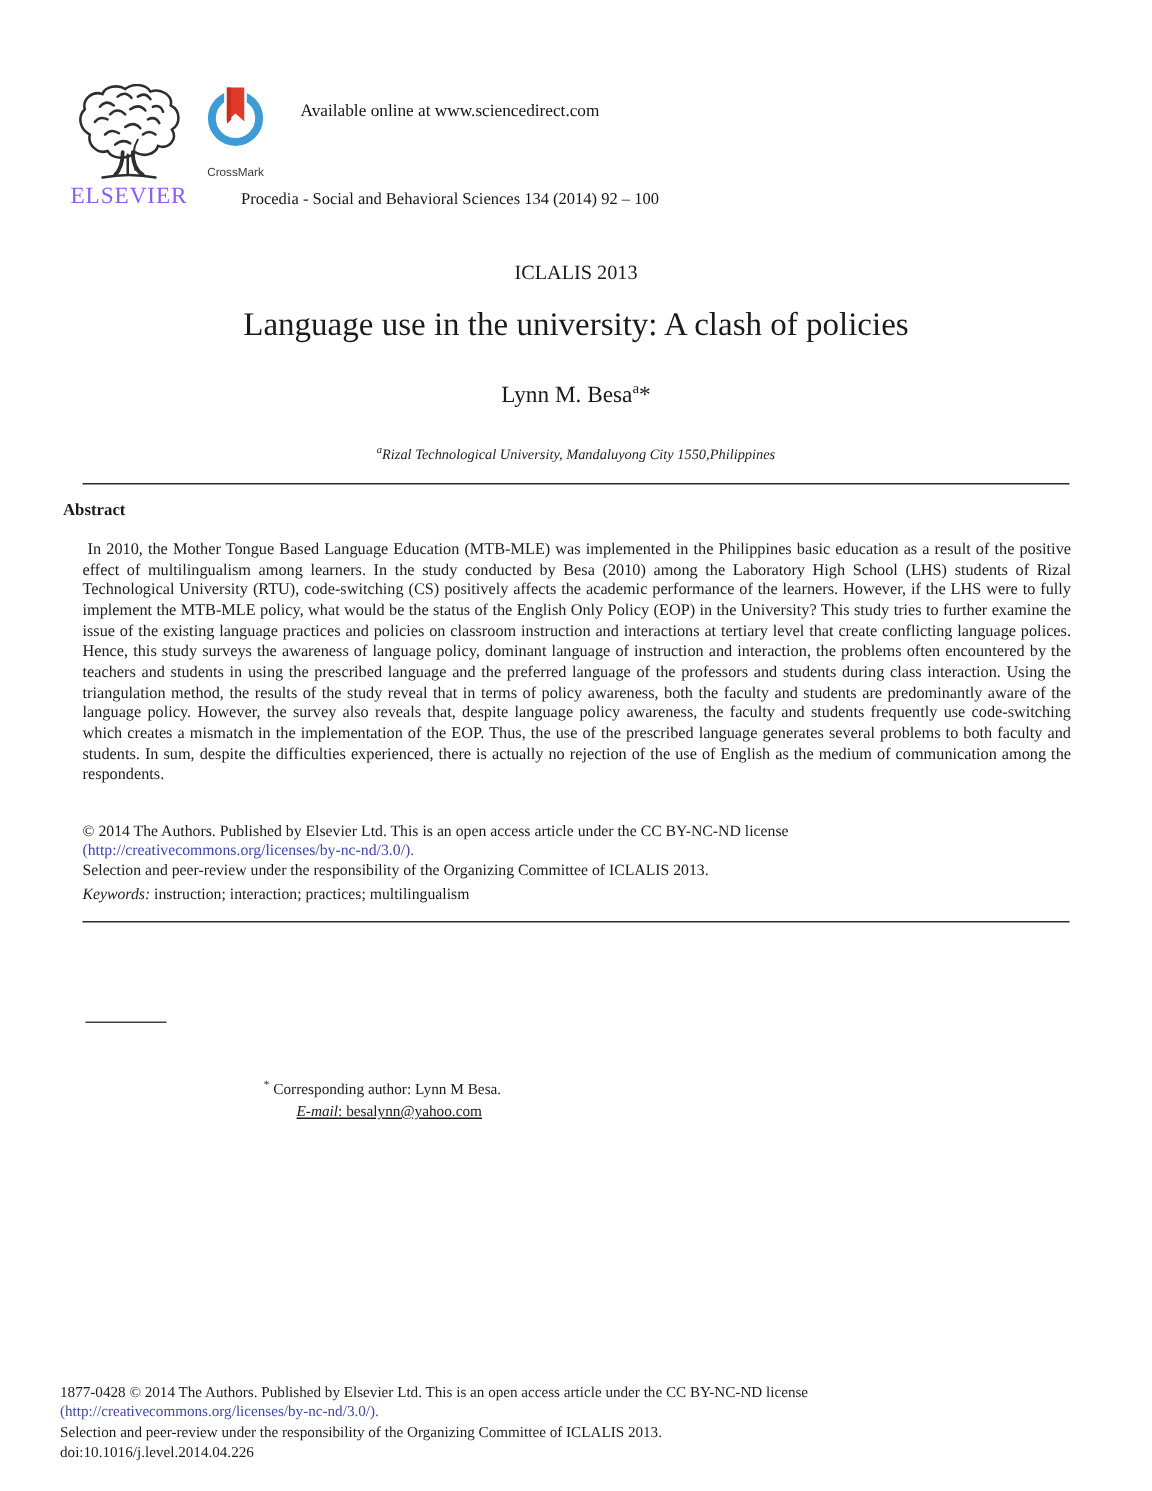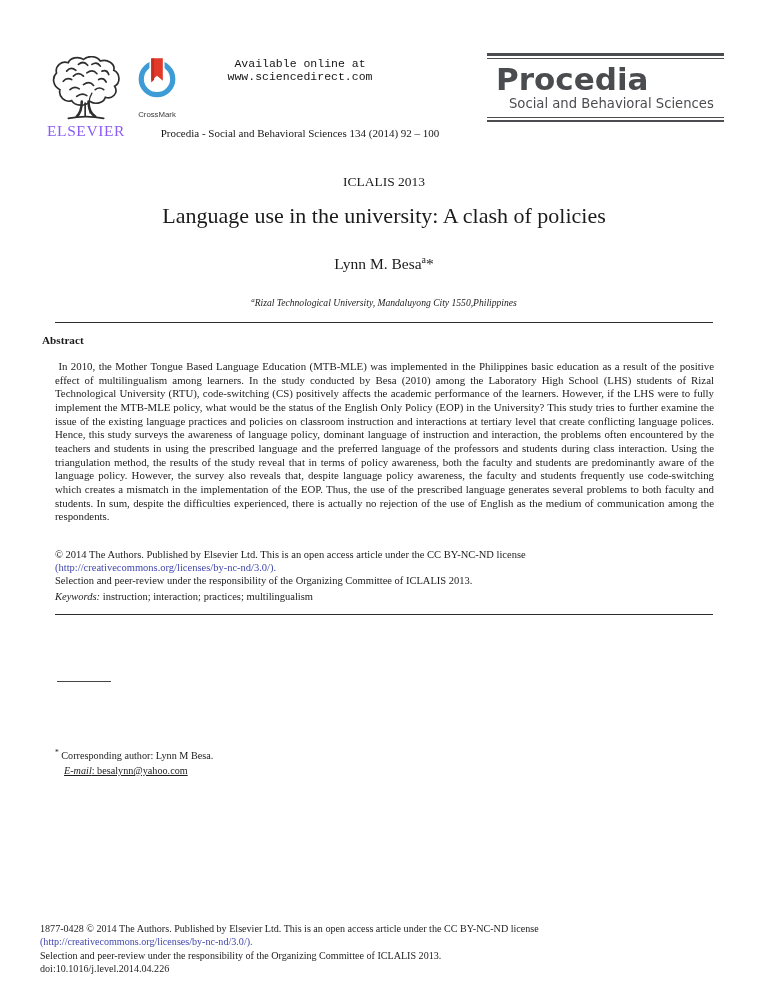--- a/index.html
+++ b/index.html
@@ -18,21 +18,21 @@
   
   .elsevier-block { left: 44px; top: 56px; width: 84px; text-align: center; }
   .elsevier-label {
     font-family: "Liberation Serif", serif;
     font-size: 15.5px; letter-spacing: 0.6px; color: #8b5cf6; margin-top: 2px;
   }
   .crossmark-block { left: 131px; top: 56px; width: 52px; text-align: center; cursor: pointer; }
   .crossmark-label { font-family: "Liberation Sans", sans-serif; font-size: 7.8px; color: #3a3a3a; margin-top: 12px; }
 
   .sd-block { left: 170px; top: 57px; width: 260px; text-align: center; }
-  .available-online { font-family: Liberation Mono, monospace; font-size: 11.5px; color: #151515; }
+  .available-online { font-family: Liberation Serif, serif; font-size: 11.5px; color: #151515; margin-top: 11px; }
   .sciencedirect { font-family: "Liberation Sans", sans-serif; font-weight: bold; font-size: 17.5px; color: #0e0e0e; margin-top: 6px; letter-spacing: 0.2px; }
 
   .journal-ref { left: 110px; top: 127px; width: 380px; text-align: center; font-size: 11px; color: #161616; }
 
   .procedia-box { left: 487px; top: 53px; width: 237px; }
   .pline { width: 100%; background: #4c4d51; }
   .pline.thick { height: 2.5px; }
   .pline.thin { height: 1px; margin-top: 2px; }
   .pline.thin-b { height: 1px; margin-top: 6px; }
   .pline.thick-b { height: 2.5px; margin-top: 2px; }
@@ -64,21 +64,21 @@
     color: #1c1c1c; white-space: pre-wrap;
   }
   .copyright-block { left: 55px; top: 548px; width: 658px; font-size: 10.5px; line-height: 13.2px; }
   .link { color: #4146ab; text-decoration: none; cursor: pointer; }
   .keywords-line { left: 55px; top: 591px; width: 658px; font-size: 10.5px; }
   .keywords-line .kw-label { font-style: italic; }
   .rule-bottom { left: 55px; top: 614px; width: 658px; }
 
   
   .footnote-rule { left: 57px; top: 681px; width: 54px; height: 1px; background: #444; }
-  .footnote { left: 55px; top: 746px; width: 400px; font-size: 10.2px; line-height: 14.5px; }
+  .footnote { left: 55px; top: 716px; width: 400px; font-size: 10.2px; line-height: 14.5px; text-align: center; }
   .footnote sup { font-size: 7.5px; }
   .footnote .email-row { padding-left: 9px; text-decoration: underline; }
   .footnote .em { font-style: italic; }
 
   
   .page-footer { left: 40px; top: 922px; width: 690px; font-size: 10.1px; line-height: 13.4px; color: #1c1c1c; }
 
   svg { display: block; margin: 0 auto; }
 </style>
 </head>
@@ -124,28 +124,20 @@
     </span>
     <div class="crossmark-label">CrossMark</div>
   </div>
 
   <div class="abs sd-block">
     <div class="available-online">Available online at www.sciencedirect.com</div>
   </div>
 
   <div class="abs journal-ref">Procedia - Social and Behavioral Sciences 134 (2014) 92 – 100</div>
 
-  <div class="abs procedia-box">
-    <div class="pline thick"></div>
-    <div class="pline thin"></div>
-    <div class="procedia-title">Procedia</div>
-    <div class="procedia-sub">Social and Behavioral Sciences</div>
-    <div class="pline thin-b"></div>
-    <div class="pline thick-b"></div>
-  </div>
 
   <div class="abs conference">ICLALIS 2013</div>
   <div class="abs paper-title">Language use in the university: A clash of policies</div>
   <div class="abs author-line"><span>Lynn M. Besa</span><sup>a</sup><span>*</span></div>
   <div class="abs affiliation"><sup>a</sup><span>Rizal Technological University, Mandaluyong City 1550,Philippines</span></div>
 
   <div class="abs rule rule-top"></div>
   <div class="abs abstract-heading">Abstract</div>
   <div class="abs abstract-body"> In 2010, the Mother Tongue Based Language Education (MTB-MLE) was implemented in the Philippines basic education as a result of the positive effect of multilingualism among learners. In the study conducted by Besa (2010) among the Laboratory High School (LHS) students of Rizal Technological University (RTU), code-switching (CS) positively affects the academic performance of the learners. However, if the LHS were to fully implement the MTB-MLE policy, what would be the status of the English Only Policy (EOP) in the University? This study tries to further examine the issue of the existing language practices and policies on classroom instruction and interactions at tertiary level that create conflicting language polices. Hence, this study surveys the awareness of language policy, dominant language of instruction and interaction, the problems often encountered by the teachers and students in using the prescribed language and the preferred language of the professors and students during class interaction. Using the triangulation method, the results of the study reveal that in terms of policy awareness, both the faculty and students are predominantly aware of the language policy. However, the survey also reveals that, despite language policy awareness, the faculty and students frequently use code-switching which creates a mismatch in the implementation of the EOP. Thus, the use of the prescribed language generates several problems to both faculty and students. In sum, despite the difficulties experienced, there is actually no rejection of the use of English as the medium of communication among the respondents.</div>
 

